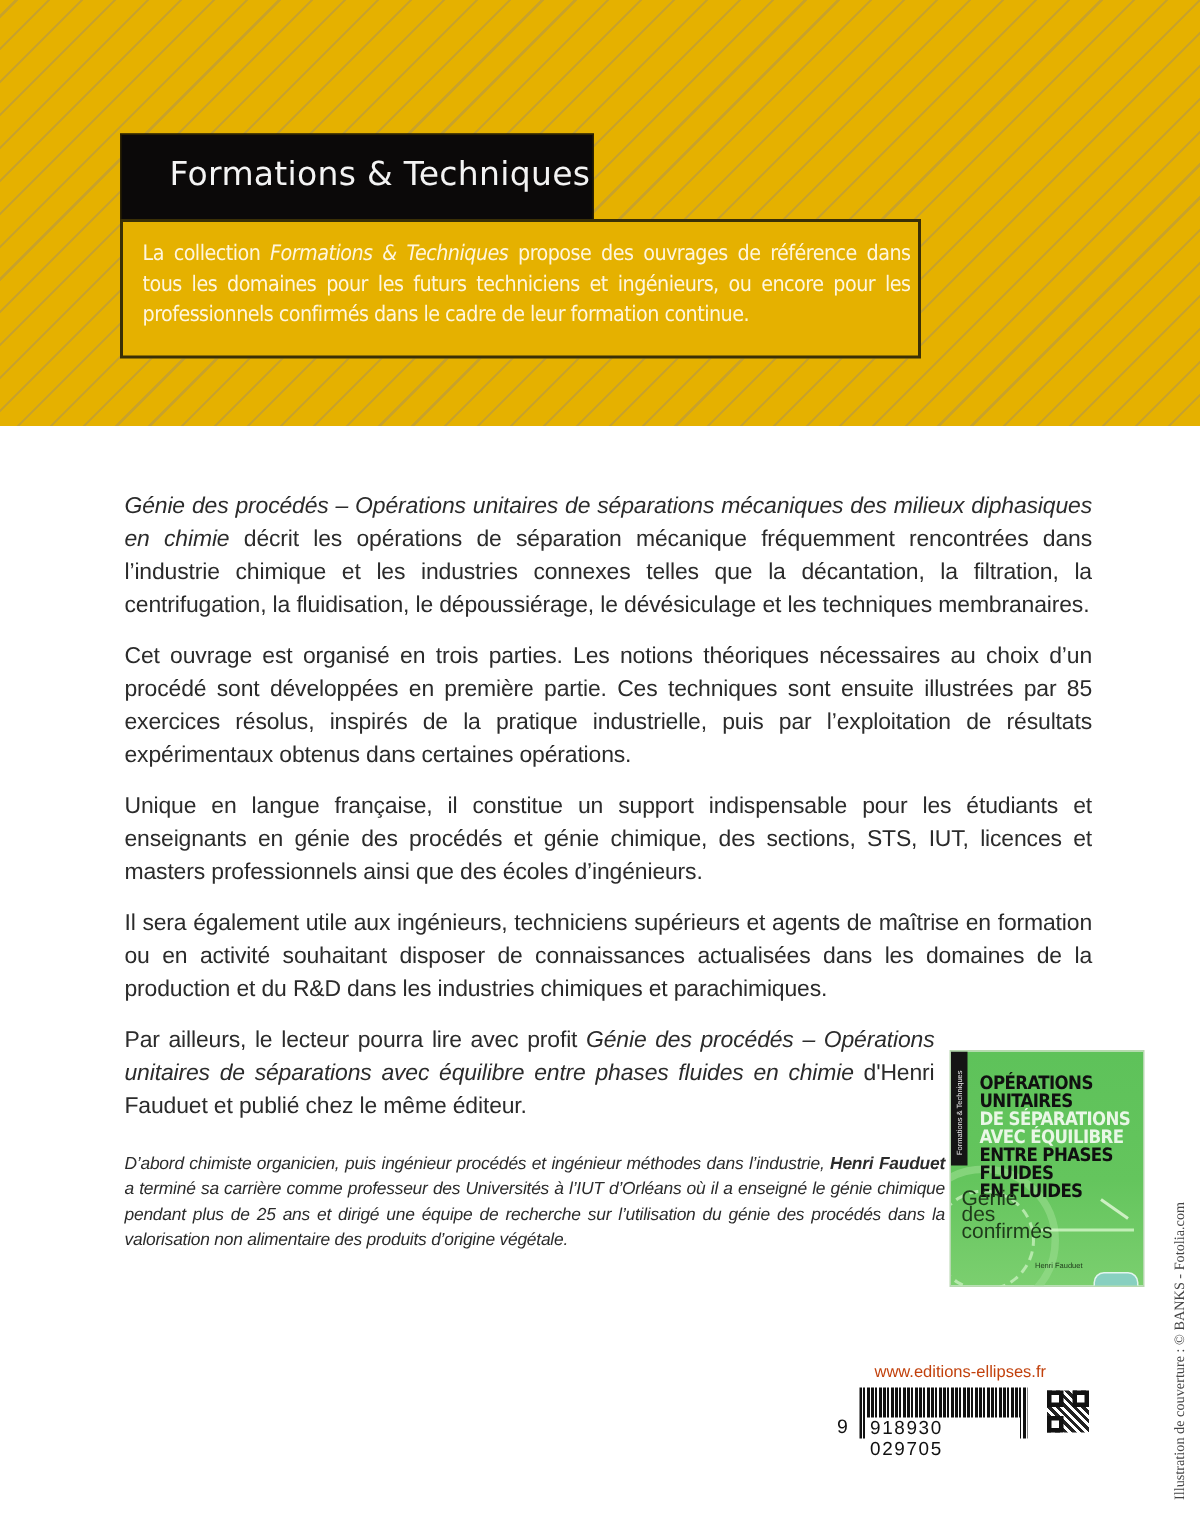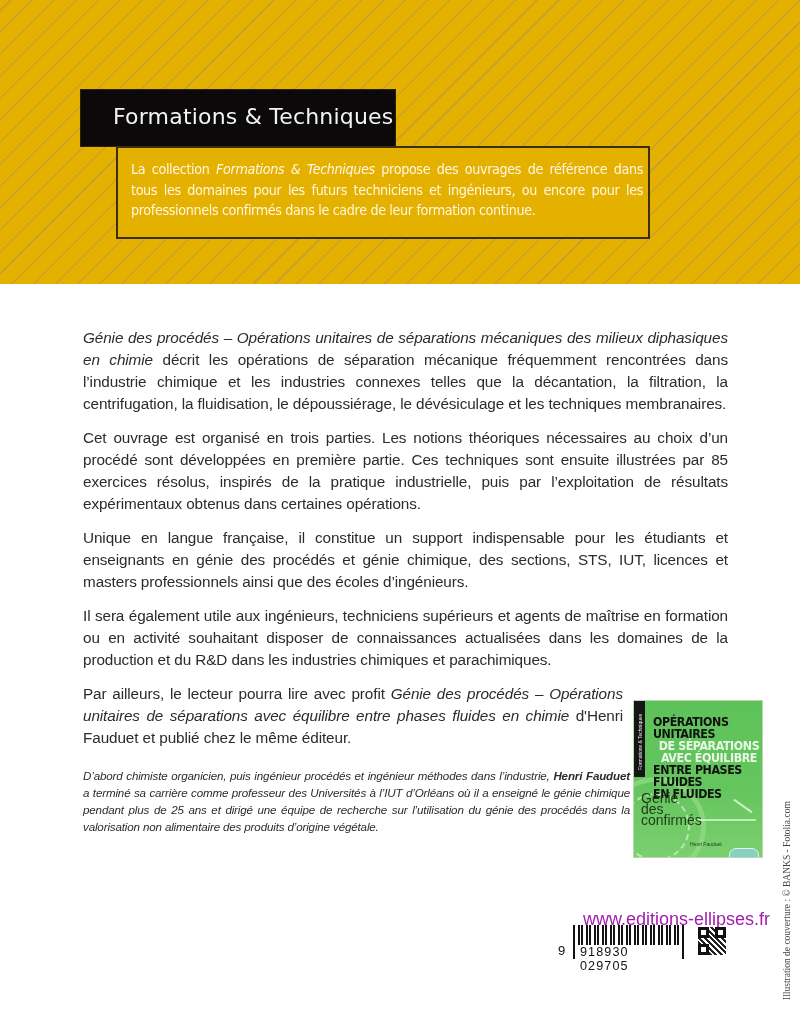--- a/index.html
+++ b/index.html
@@ -20,21 +20,21 @@
     position: absolute; left: 80px; top: 89px; width: 316px; height: 58px;
     background: #0b0909; border: 1px solid #2b2100;
   }
   .series-title {
     position: absolute; left: 32px; top: 14px;
     font-family: "DejaVu Sans", sans-serif; font-size: 22px; color: #f3f3f3;
     letter-spacing: 0.2px; font-weight: normal;
   }
   .series-box {
     position: absolute; left: 80px; top: 146px; width: 534px; height: 93px;
-    background: #e5b100; border: 2px solid #3a2f06; margin-left: 36px;
+    background: #e5b100; border: 2px solid #3a2f06;
   }
   .series-desc {
     position: absolute; left: 13px; top: 11px; width: 512px;
     font-family: "DejaVu Sans Condensed", "DejaVu Sans", sans-serif;
     font-size: 14.2px; line-height: 20.5px; color: #fff6df;
     letter-spacing: -0.35px; text-align: justify;
   }
   .series-desc i { font-style: italic; }
 
   .main-text {
@@ -64,21 +64,21 @@
   .mini-spine-text {
     position: absolute; left: -30px; top: 30px; width: 72px;
     transform: rotate(-90deg); color: #eaeaea; font-size: 5px; white-space: nowrap;
   }
   .mini-title {
     position: absolute; left: 19px; top: 15px; width: 112px;
     font-family: "DejaVu Sans Condensed", "DejaVu Sans", sans-serif;
     font-weight: bold; font-size: 12.3px; line-height: 12px; letter-spacing: -0.4px;
   }
   .mini-title .dark { color: #101010; display: block; }
-  .mini-title .light { color: #e9f7e6; display: block; text-align: center; }
+  .mini-title .light { color: #e9f7e6; display: block; }
   .mini-ring {
     position: absolute; left: -28px; top: 76px; width: 100px; height: 100px;
     border-radius: 50%; border: 5px solid rgba(150,220,140,0.65);
   }
   .mini-ring2 {
     position: absolute; left: -12px; top: 92px; width: 68px; height: 68px;
     border-radius: 50%; border: 2px dashed rgba(210,245,200,0.7);
   }
   .mini-line {
     position: absolute; left: 60px; top: 118px; width: 62px; height: 2px;
@@ -96,21 +96,21 @@
     position: absolute; left: 95px; top: 147px; width: 30px; height: 14px;
     border-radius: 7px 7px 0 0; background: #88d0c0; border: 1px solid #e2f5ee;
   }
 
   .credit {
     position: absolute; left: 782px; top: 1000px; transform-origin: 0 0; transform: rotate(-90deg);
     font-family: "Liberation Serif", serif; font-size: 9.5px; color: #444; white-space: nowrap;
   }
 
   .website {
-    position: absolute; left: 583px; top: 909px; font-size: 18px; color: #a21caf;
+    position: absolute; left: 583px; top: 909px; font-size: 11px; color: #c2410c;
   }
   .barcode-block { position: absolute; left: 558px; top: 925px; width: 160px; height: 36px; }
   .isbn-prefix { position: absolute; left: 0; top: 18px; font-size: 13px; color: #111; }
   .barcode-bars {
     position: absolute; left: 15px; top: 0; width: 112px; height: 34px;
     background: repeating-linear-gradient(90deg,
       #111 0px, #111 1.6px, #fff 1.6px, #fff 2.6px,
       #111 2.6px, #111 3.4px, #fff 3.4px, #fff 5px,
       #111 5px, #111 7.2px, #fff 7.2px, #fff 8px);
   }

